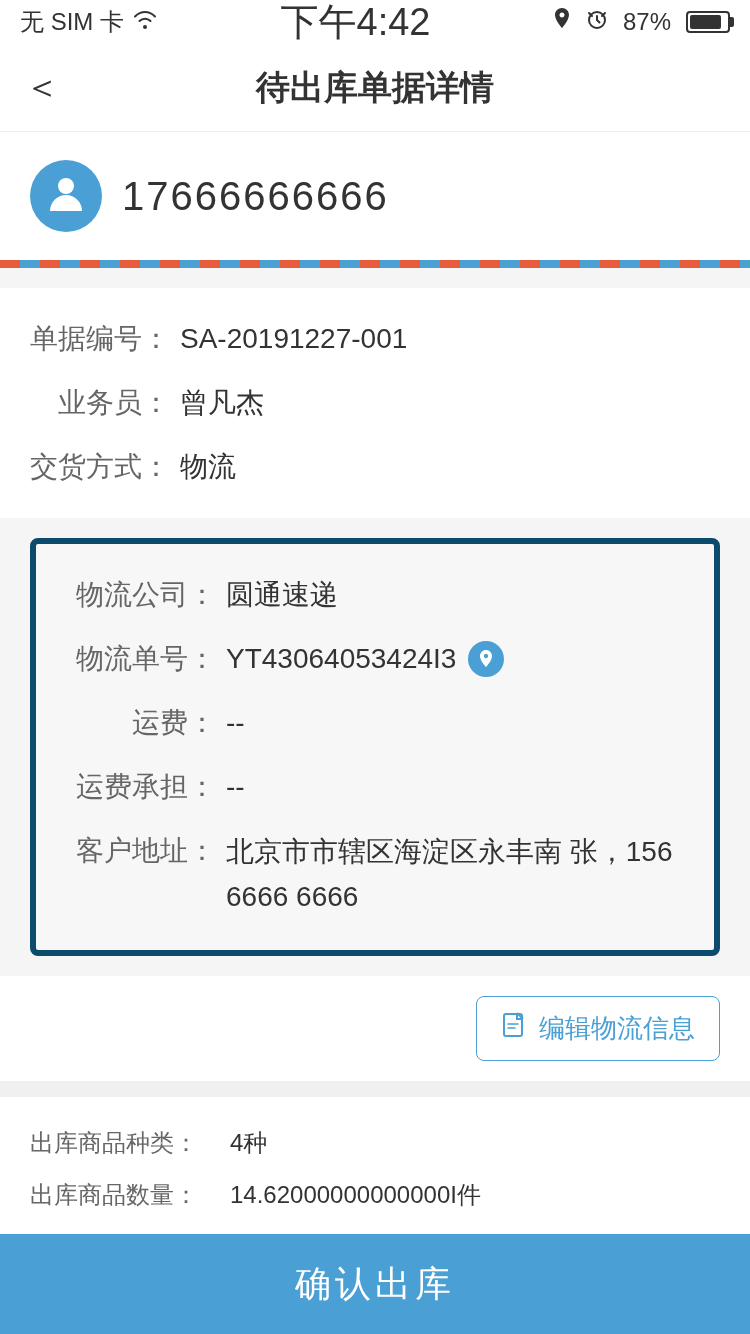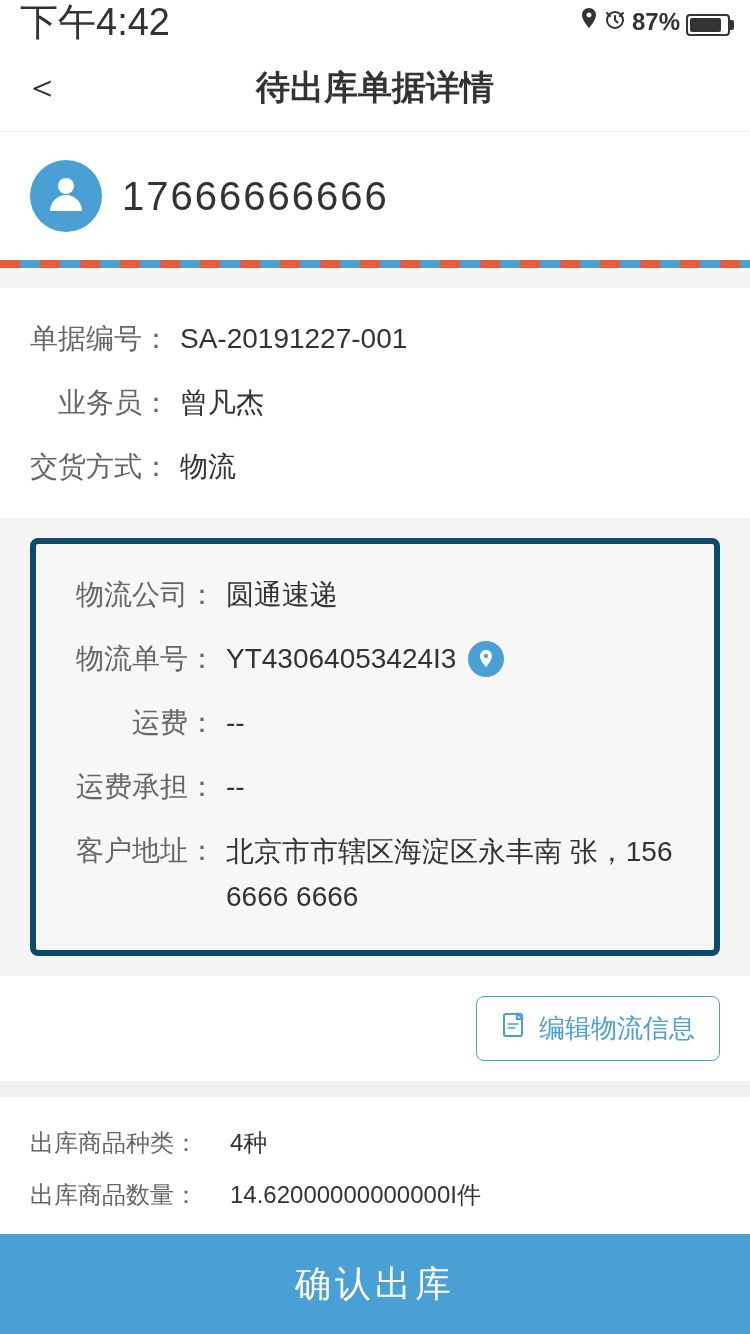--- a/index.html
+++ b/index.html
@@ -30,24 +30,23 @@
       align-items: center;
       gap: 8px;
       font-size: 24px;
     }
     .status-center {
       font-size: 38px;
       font-weight: 400;
     }
     .status-right {
       display: flex;
-      align-items: flex-end;
-      gap: 6px;
+      align-items: center;
+      gap: 15px;
       font-size: 24px;
-      font-weight: bold;
     }
     .battery-icon {
       width: 44px;
       height: 22px;
       border: 2px solid #333;
       border-radius: 4px;
       position: relative;
       display: inline-flex;
       align-items: center;
       padding: 2px;
@@ -309,20 +308,30 @@
     
     .wifi-icon {
       display: inline-block;
       font-size: 22px;
     }
   </style>
 </head>
 <body>
 
 <div class="status-bar">
+  <div class="status-left">
+    <span>无 SIM 卡</span>
+    <span class="wifi-icon">
+      <svg width="26" height="20" viewBox="0 0 26 20" fill="none">
+        <path d="M13 16a2 2 0 100 4 2 2 0 000-4z" fill="#333"></path>
+        <path d="M7.5 12c1.5-1.5 3.3-2.3 5.5-2.3s4 .8 5.5 2.3" stroke="#333" stroke-width="2" fill="none" stroke-linecap="round"></path>
+        <path d="M3 7.5C6 4.5 9.3 3 13 3s7 1.5 10 4.5" stroke="#333" stroke-width="2" fill="none" stroke-linecap="round"></path>
+      </svg>
+    </span>
+  </div>
   <div class="status-center">下午4:42</div>
   <div class="status-right">
     <span>
       <svg width="18" height="22" viewBox="0 0 18 22" fill="#333">
         <path d="M9 0C5.1 0 2 3.1 2 7c0 5.2 7 13 7 13s7-7.8 7-13c0-3.9-3.1-7-7-7zm0 9.5C7.6 9.5 6.5 8.4 6.5 7S7.6 4.5 9 4.5 11.5 5.6 11.5 7 10.4 9.5 9 9.5z"></path>
       </svg>
     </span>
     <span>
       <svg width="22" height="22" viewBox="0 0 22 22" fill="#333">
         <circle cx="11" cy="12" r="8" stroke="#333" stroke-width="2" fill="none"></circle>

